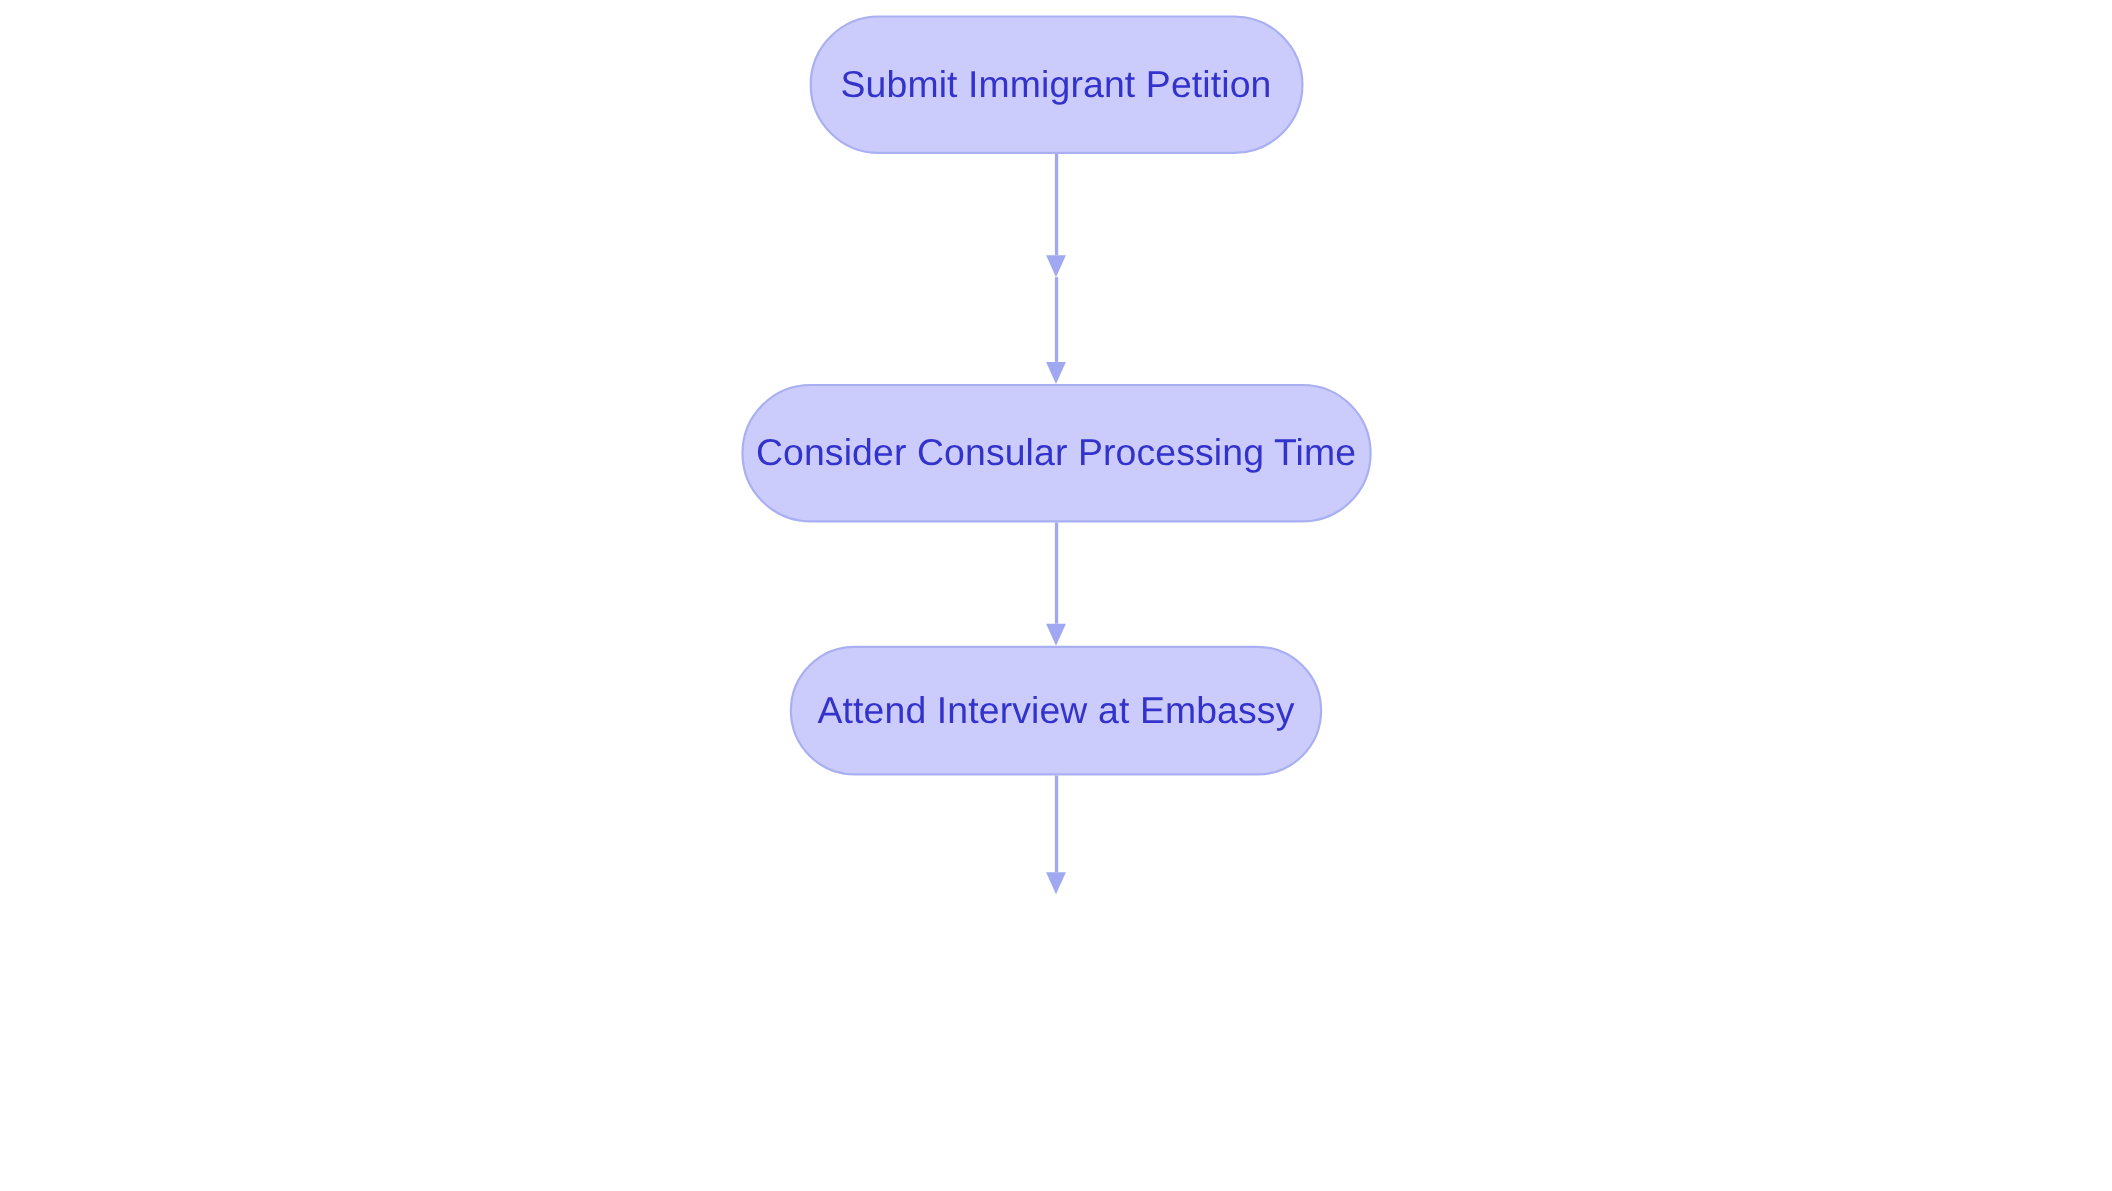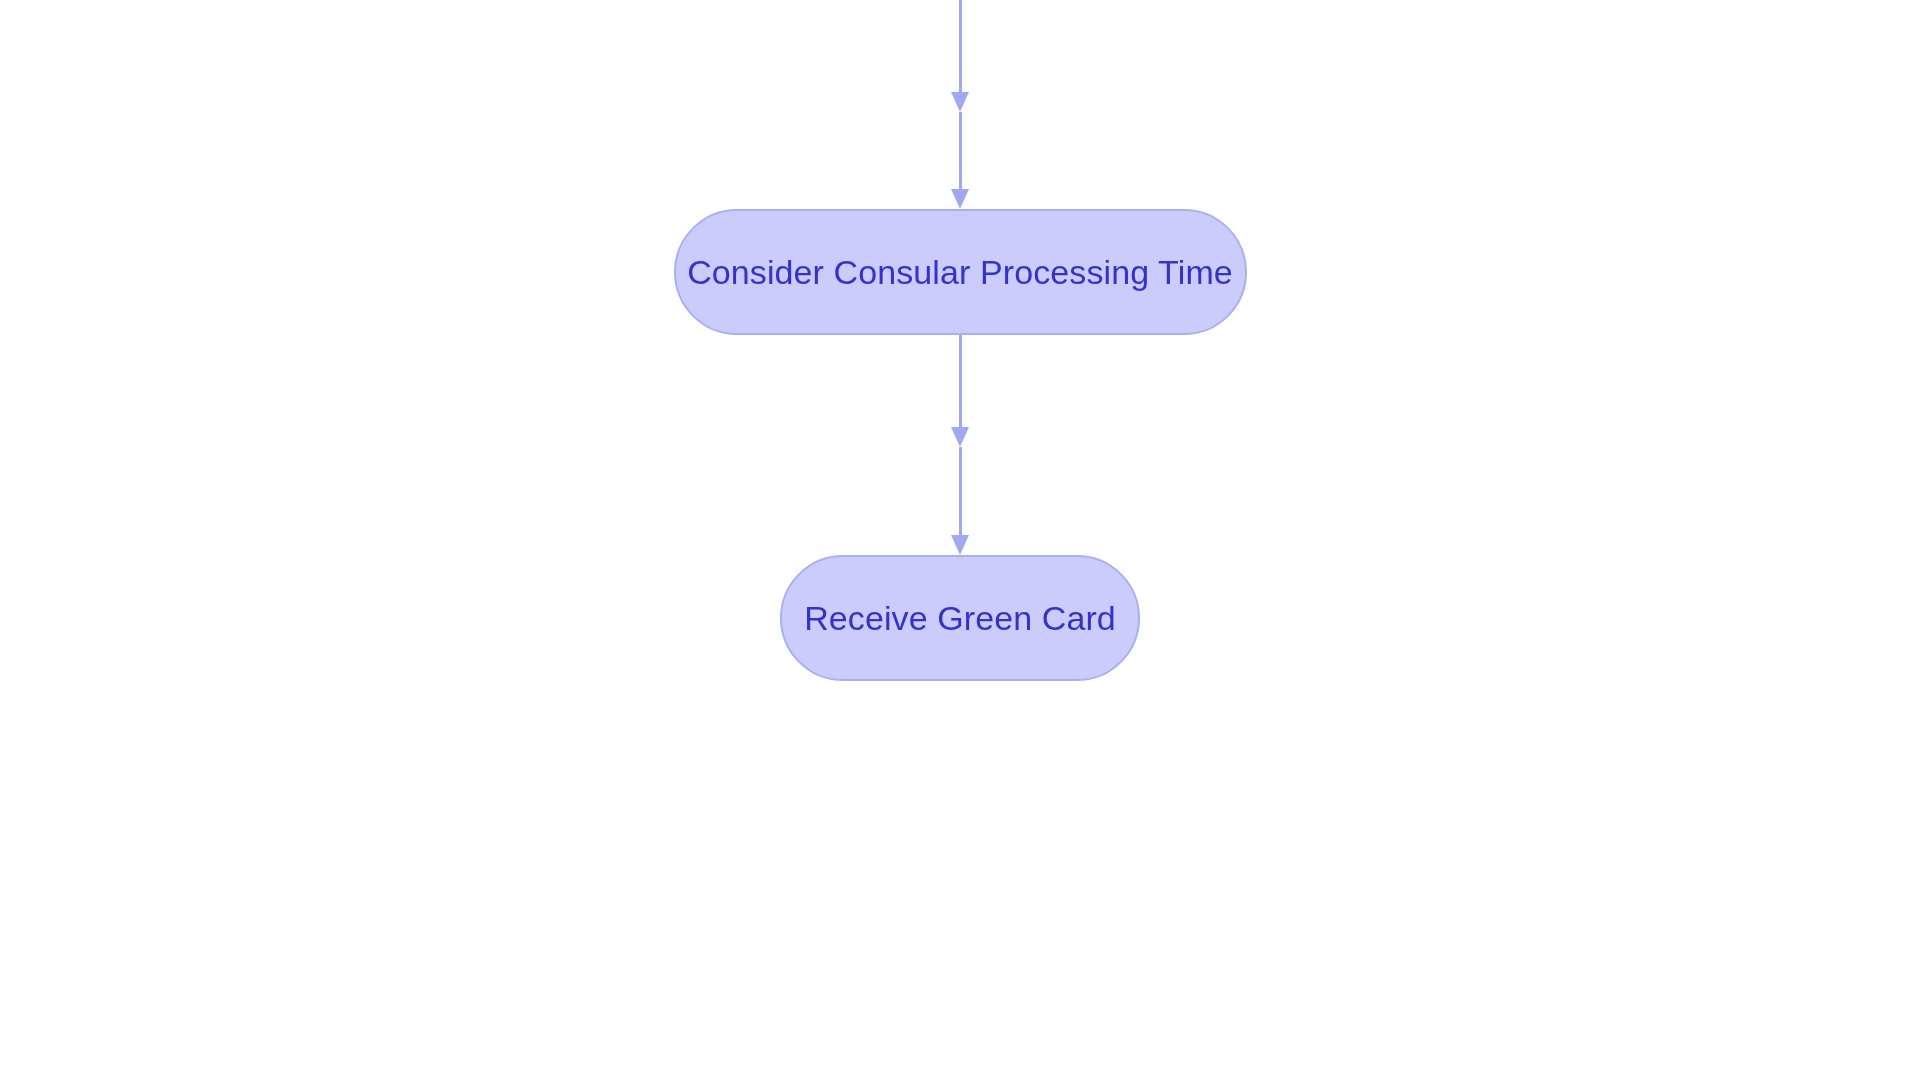--- a/index.html
+++ b/index.html
@@ -92,20 +92,23 @@
     border-right: 9px solid transparent;
     border-top: 20px solid #9fa8f0;
   }
 </style>
 </head>
 <body>
 
 <div id="flowchart-canvas">
   <div class="flow-column">
 
+    <div class="flow-node node-1">
+      <span class="flow-node-label">Submit Immigrant Petition</span>
+    </div>
 
     <div class="flow-connector connector-1">
       <div class="connector-line"></div>
       <div class="connector-arrowhead"></div>
     </div>
 
 
     <div class="flow-connector connector-2">
       <div class="connector-line"></div>
       <div class="connector-arrowhead"></div>
@@ -113,24 +116,24 @@
 
     <div class="flow-node node-3">
       <span class="flow-node-label">Consider Consular Processing Time</span>
     </div>
 
     <div class="flow-connector connector-3">
       <div class="connector-line"></div>
       <div class="connector-arrowhead"></div>
     </div>
 
+    <div class="flow-node node-4">
+      <span class="flow-node-label">Attend Interview at Embassy</span>
+    </div>
 
     <div class="flow-connector connector-4">
       <div class="connector-line"></div>
       <div class="connector-arrowhead"></div>
     </div>
 
-    <div class="flow-node node-5">
-      <span class="flow-node-label">Receive Green Card</span>
-    </div>
 
   </div>
 </div>
 
 </body></html>

